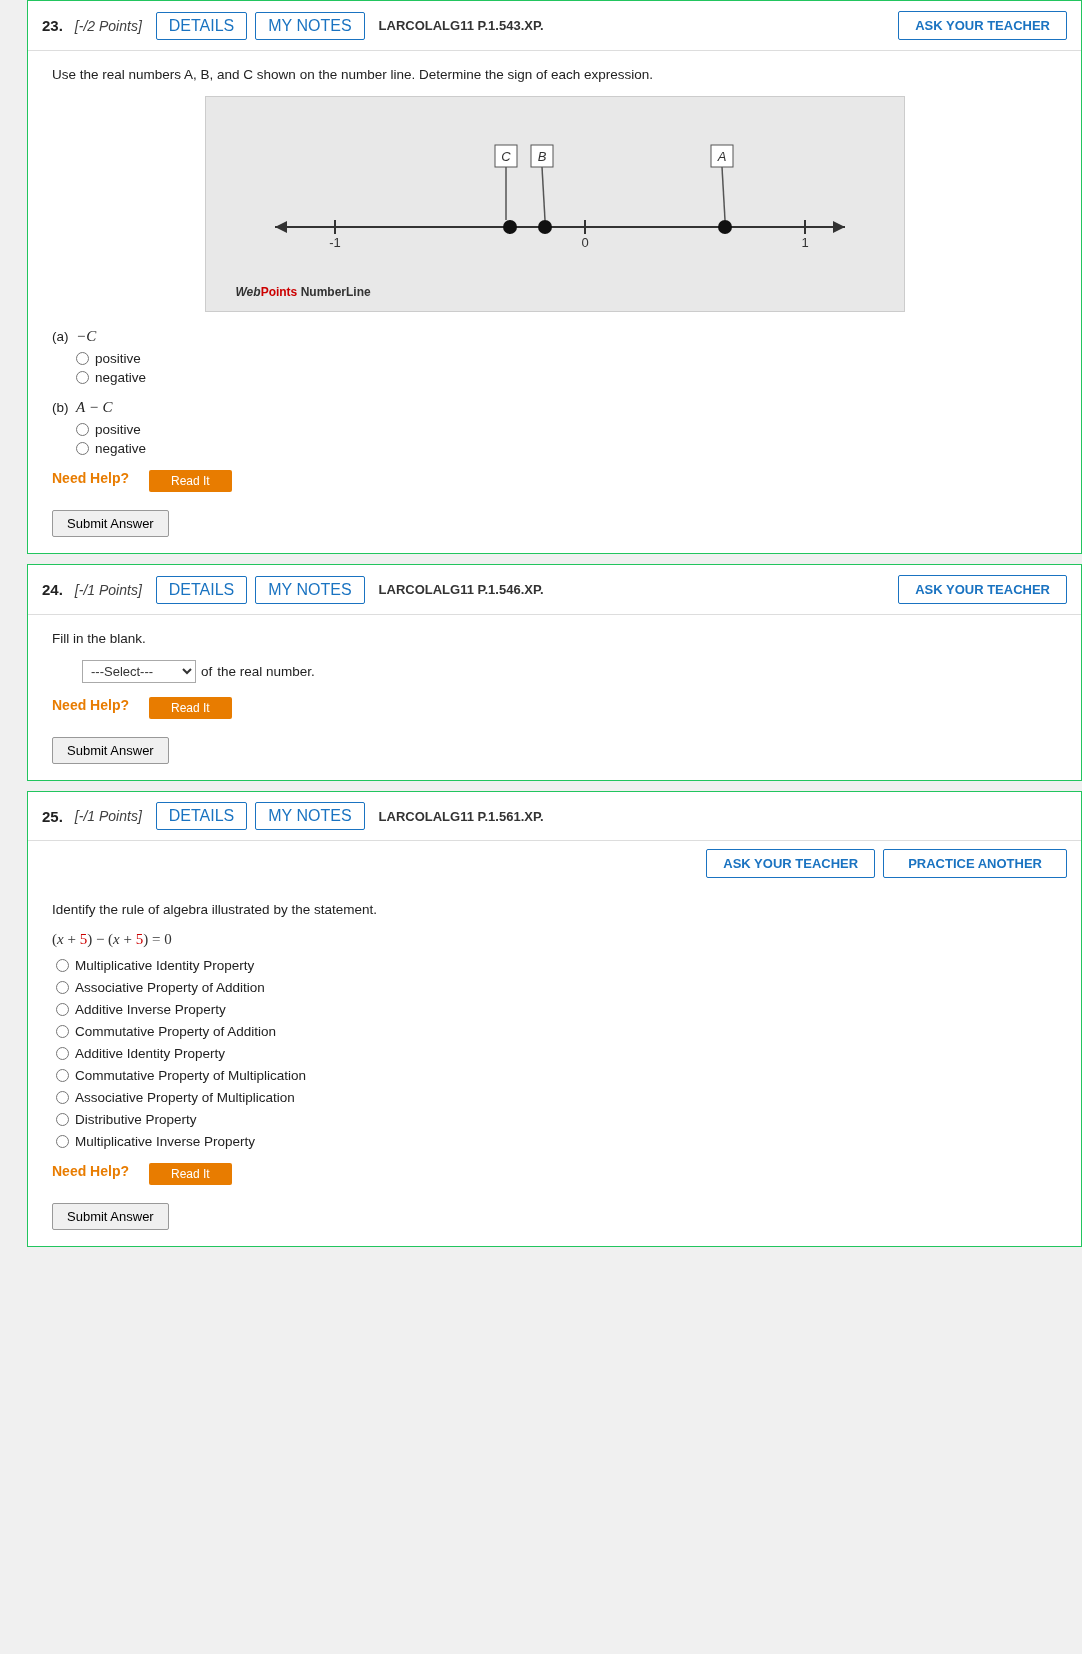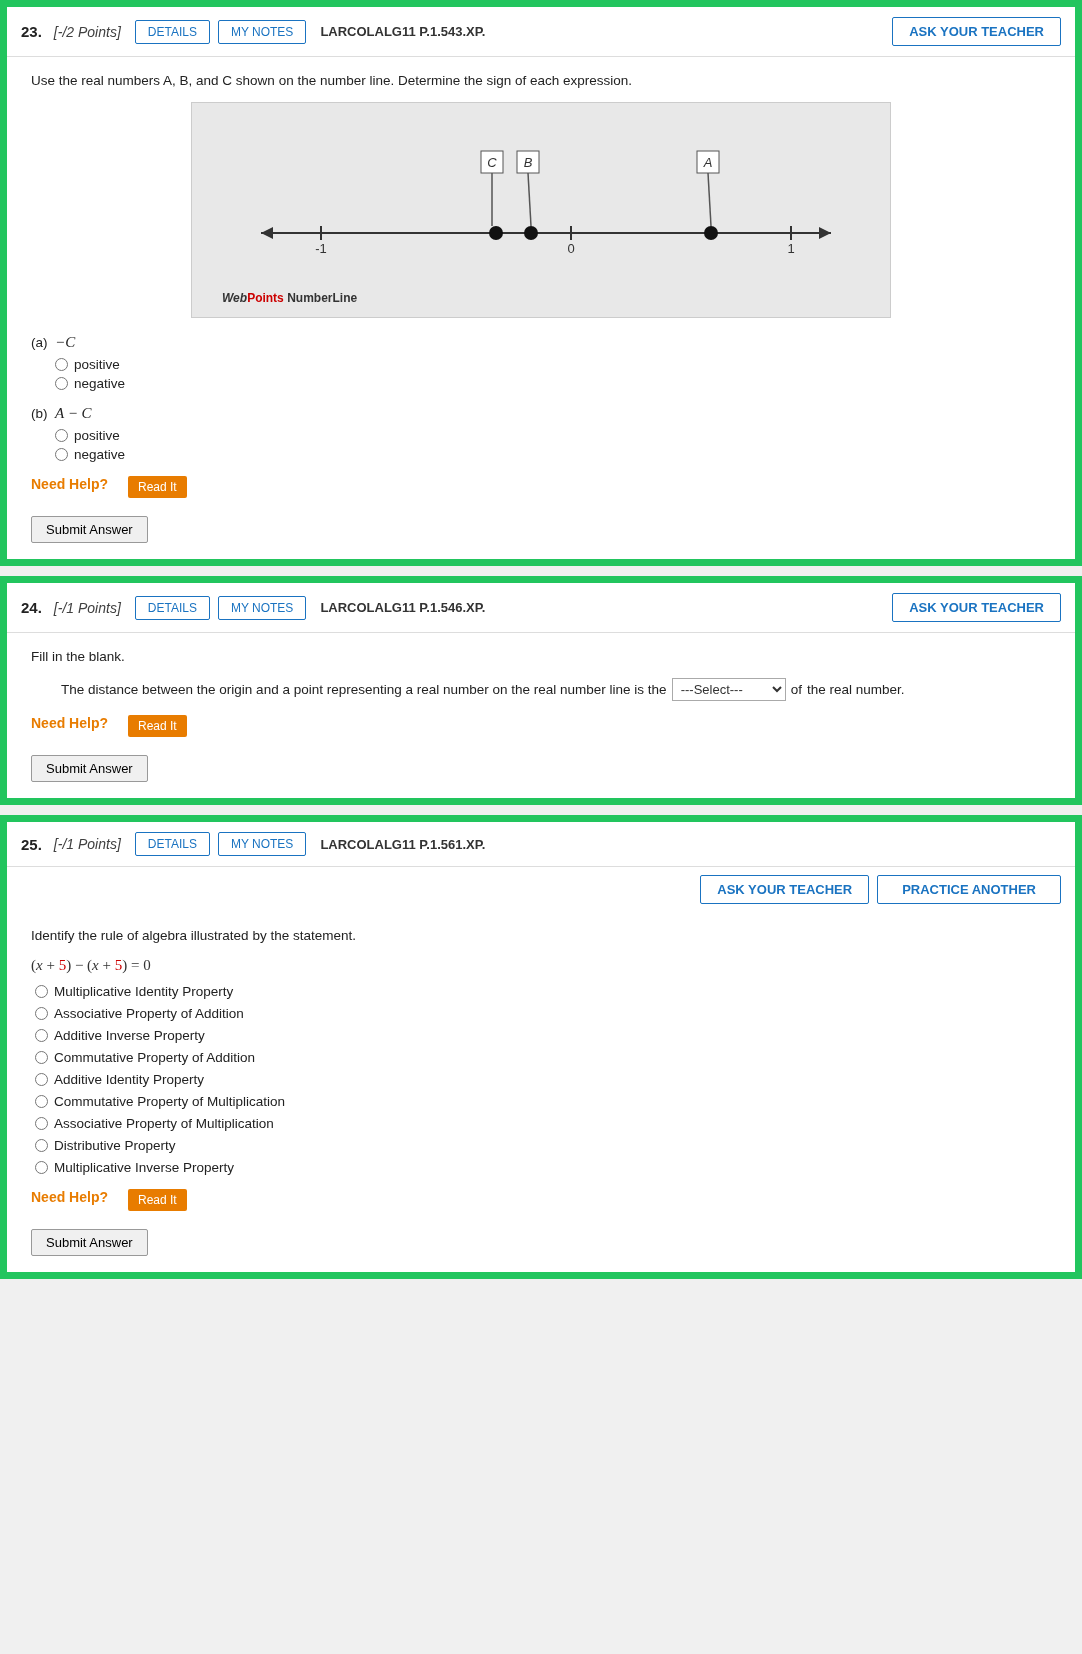--- a/index.html
+++ b/index.html
@@ -6,22 +6,23 @@
     body {
       font-family: Arial, sans-serif;
       font-size: 14px;
       background: #f0f0f0;
       color: #222;
       width: 1082px;
     }
 
     .question-block {
       background: #fff;
-      border: 7px solid #22c55e;
+      border: 1px solid #22c55e;
       margin-bottom: 10px;
+      margin-left: 27px;
     }
 
     .question-header {
       display: flex;
       align-items: center;
       padding: 10px 14px;
       border-bottom: 1px solid #ddd;
       gap: 8px;
       flex-wrap: wrap;
     }
@@ -37,21 +38,21 @@
       color: #404040;
       margin-right: 6px;
       font-style: italic;
     }
 
     .btn-outline {
       border: 1px solid #1a73c1;
       color: #1a73c1;
       background: #fff;
       padding: 4px 12px;
-      font-size: 12px;
+      font-size: 16px;
       cursor: pointer;
       border-radius: 2px;
     }
 
     .reference-label {
       font-size: 13px;
       font-weight: bold;
       color: #333;
       margin-left: 6px;
     }
@@ -141,21 +142,21 @@
     .need-help-text {
       color: #e87c00;
       font-weight: bold;
       font-size: 14px;
     }
 
     .read-it-btn {
       background: #e87c00;
       color: #fff;
       border: none;
-      padding: 4px 10px;
+      padding: 4px 22px;
       font-size: 12px;
       cursor: pointer;
       border-radius: 2px;
     }
 
     .submit-btn {
       background: #f0f0f0;
       border: 1px solid #999;
       padding: 5px 14px;
       font-size: 13px;
@@ -319,21 +320,20 @@
     <span class="question-number">24.</span>
     <span class="points-label">[-/1 Points]</span>
     <button class="btn-outline">DETAILS</button>
     <button class="btn-outline">MY NOTES</button>
     <span class="reference-label">LARCOLALG11 P.1.546.XP.</span>
     <button class="ask-teacher-btn">ASK YOUR TEACHER</button>
   </div>
   <div class="question-body">
     <p class="instruction-text">Fill in the blank.</p>
     <div class="fill-blank-line">
-      <span>The distance between the origin and a point representing a real number on the real number line is the</span>
       <select class="inline-select">
         <option>---Select---</option>
         <option>absolute value</option>
         <option>opposite</option>
         <option>reciprocal</option>
         <option>square root</option>
       </select>
       <span>of</span>
       <span>the real number.</span>
     </div>

